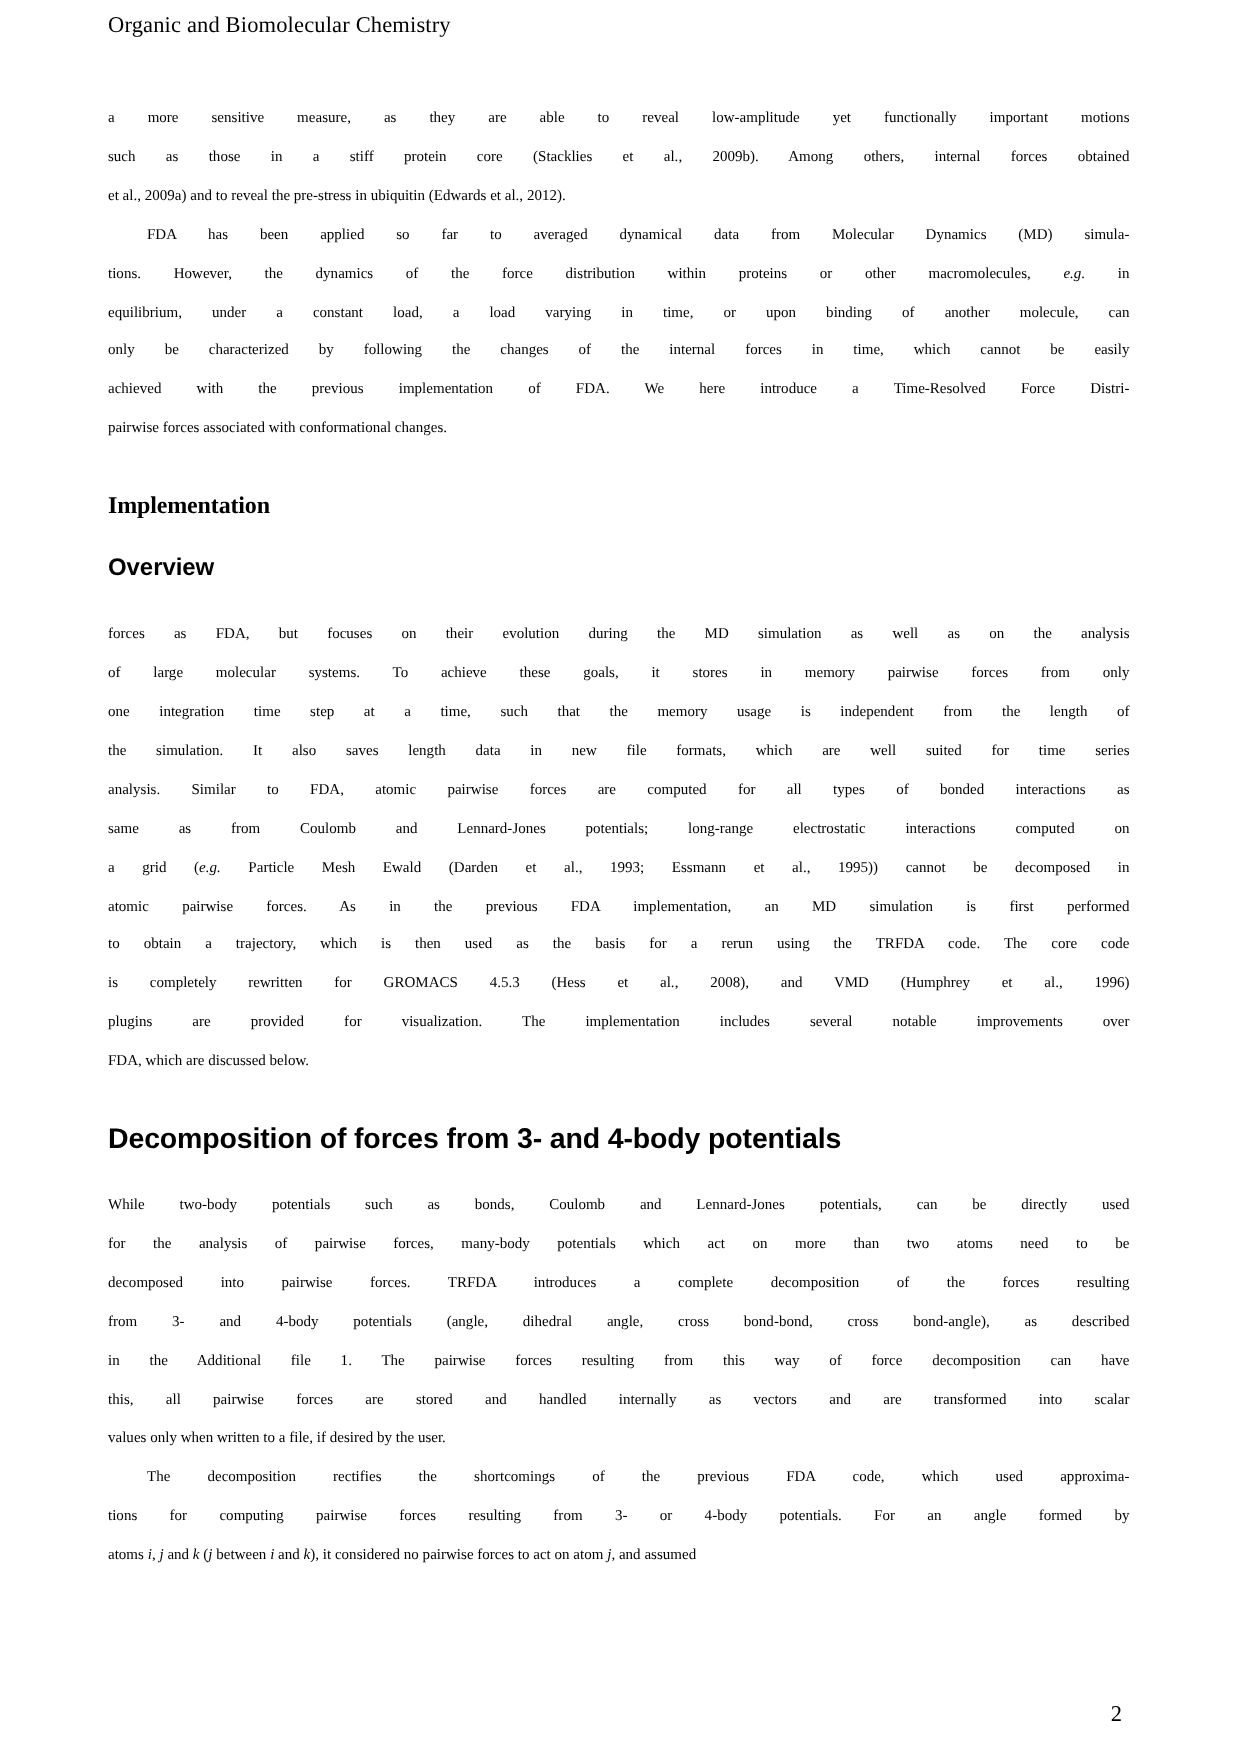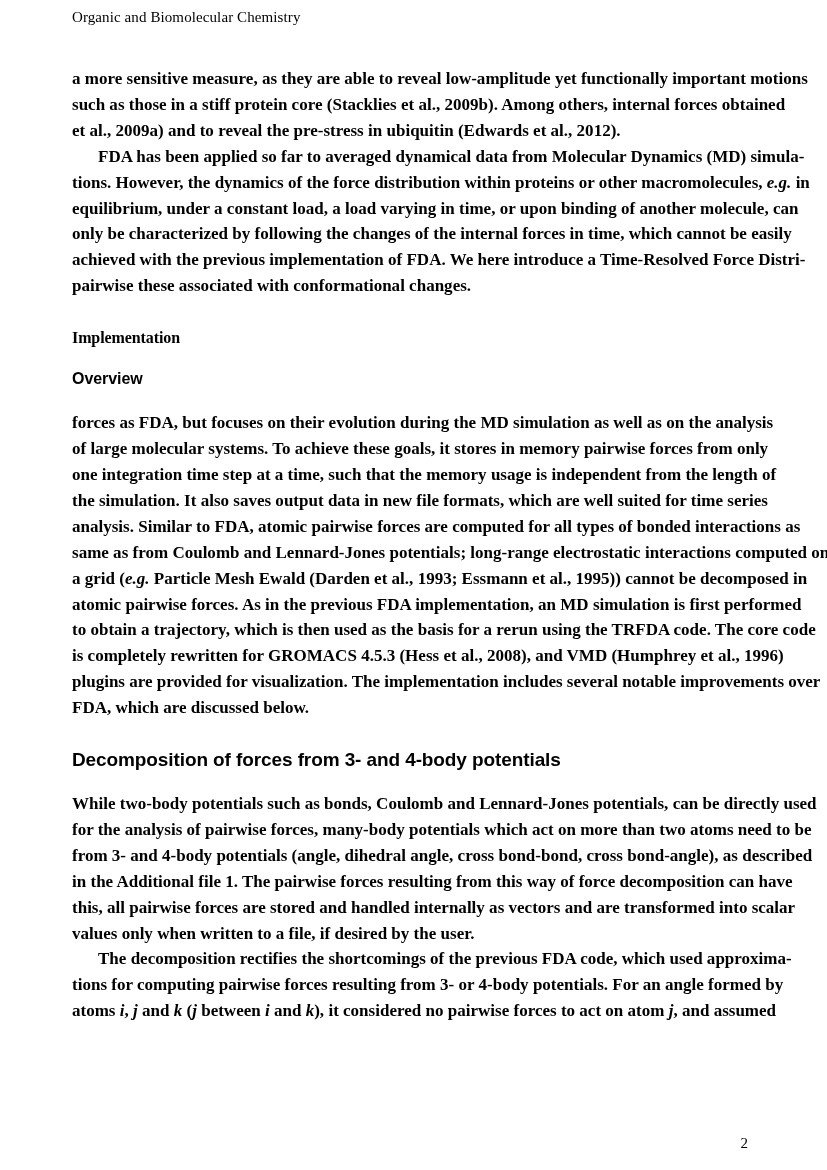--- a/index.html
+++ b/index.html
@@ -35,27 +35,26 @@
     font-size: 15px;
     line-height: 18px;
     padding-top: 8px;
     letter-spacing: 0.1px;
     white-space: nowrap;
   }
 
   
   p.body-par {
     margin: 0;
-    font-size: 17px;
+    font-size: 10px;
     line-height: 25.9px;
     text-align: justify;
     text-justify: inter-word;
     hyphens: none;
     letter-spacing: 0.01px;
-    font-weight: bold;
   }
   
   p.body-par > span.ln {
     display: block;
     text-align: justify;
     text-align-last: justify;
     white-space: nowrap;
   }
   p.body-par > span.ln.last {
     text-align-last: left;
@@ -121,57 +120,58 @@
       <span class="ln">such as those in a stiff protein core (Stacklies et al., 2009b).  Among others, internal forces obtained</span>
       <span class="ln last">et al., 2009a) and to reveal the pre-stress in ubiquitin (Edwards et al., 2012).</span>
     </p>
 
     <p class="body-par">
       <span class="ln"><span style="display:inline-block;width:26px"></span><span>FDA has been applied so far to averaged dynamical data from Molecular Dynamics (MD) simula-</span></span>
       <span class="ln">tions. However, the dynamics of the force distribution within proteins or other macromolecules, <em class="it">e.g.</em> in</span>
       <span class="ln">equilibrium, under a constant load, a load varying in time, or upon binding of another molecule, can</span>
       <span class="ln">only be characterized by following the changes of the internal forces in time, which cannot be easily</span>
       <span class="ln">achieved with the previous implementation of FDA. We here introduce a Time-Resolved Force Distri-</span>
-      <span class="ln last">pairwise these associated with conformational changes.</span>
+      <span class="ln last">pairwise forces associated with conformational changes.</span>
     </p>
 
     <div class="sp-p2-to-h1"></div>
 
     <h2 class="heading-main">Implementation</h2>
 
     <div class="sp-h1-to-h2"></div>
 
     <h3 class="heading-sub">Overview</h3>
 
     <div class="sp-h2-to-p3"></div>
 
     <p class="body-par">
       <span class="ln">forces as FDA, but focuses on their evolution during the MD simulation as well as on the analysis</span>
       <span class="ln">of large molecular systems.  To achieve these goals, it stores in memory pairwise forces from only</span>
       <span class="ln">one integration time step at a time, such that the memory usage is independent from the length of</span>
-      <span class="ln">the simulation.  It also saves output data in new file formats, which are well suited for time series</span>
+      <span class="ln">the simulation.  It also saves length data in new file formats, which are well suited for time series</span>
       <span class="ln">analysis. Similar to FDA, atomic pairwise forces are computed for all types of bonded interactions as</span>
       <span class="ln">same as from Coulomb and Lennard-Jones potentials; long-range electrostatic interactions computed on</span>
       <span class="ln">a grid (<em class="it">e.g.</em> Particle Mesh Ewald (Darden et al., 1993; Essmann et al., 1995)) cannot be decomposed in</span>
       <span class="ln">atomic pairwise forces.  As in the previous FDA implementation, an MD simulation is first performed</span>
       <span class="ln">to obtain a trajectory, which is then used as the basis for a rerun using the TRFDA code. The core code</span>
       <span class="ln">is completely rewritten for GROMACS 4.5.3 (Hess et al., 2008), and VMD (Humphrey et al., 1996)</span>
       <span class="ln">plugins are provided for visualization. The implementation includes several notable improvements over</span>
       <span class="ln last">FDA, which are discussed below.</span>
     </p>
 
     <div class="sp-p3-to-h3"></div>
 
     <h3 class="heading-sub2">Decomposition of forces from 3- and 4-body potentials</h3>
 
     <div class="sp-h3-to-p4"></div>
 
     <p class="body-par">
       <span class="ln">While two-body potentials such as bonds, Coulomb and Lennard-Jones potentials, can be directly used</span>
       <span class="ln">for the analysis of pairwise forces, many-body potentials which act on more than two atoms need to be</span>
+      <span class="ln">decomposed into pairwise forces. TRFDA introduces a complete decomposition of the forces resulting</span>
       <span class="ln">from 3- and 4-body potentials (angle, dihedral angle, cross bond-bond, cross bond-angle), as described</span>
       <span class="ln">in the Additional file 1.  The pairwise forces resulting from this way of force decomposition can have</span>
       <span class="ln">this, all pairwise forces are stored and handled internally as vectors and are transformed into scalar</span>
       <span class="ln last">values only when written to a file, if desired by the user.</span>
     </p>
 
     <p class="body-par">
       <span class="ln"><span style="display:inline-block;width:26px"></span><span>The decomposition rectifies the shortcomings of the previous FDA code, which used approxima-</span></span>
       <span class="ln">tions for computing pairwise forces resulting from 3- or 4-body potentials.  For an angle formed by</span>
       <span class="ln last">atoms <em class="it">i</em>, <em class="it">j</em> and <em class="it">k</em> (<em class="it">j</em> between <em class="it">i</em> and <em class="it">k</em>), it considered no pairwise forces to act on atom <em class="it">j</em>, and assumed</span>

